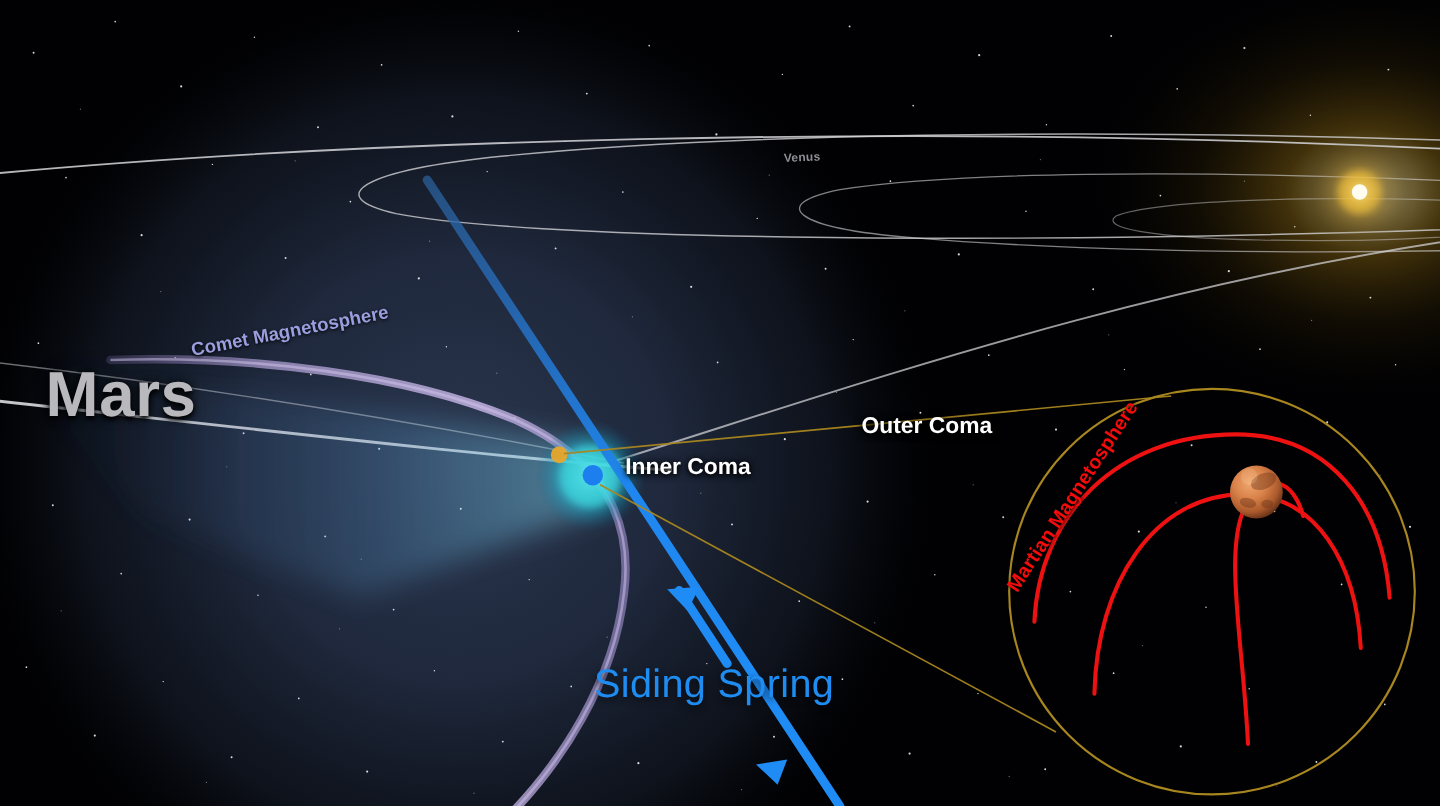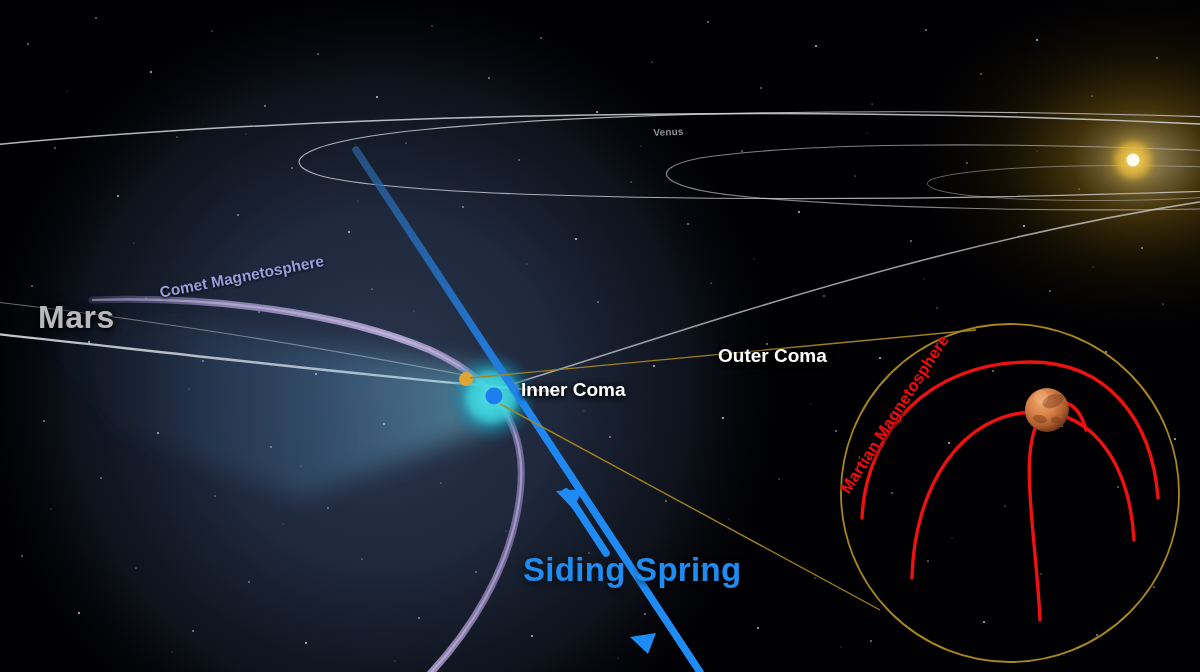--- a/index.html
+++ b/index.html
@@ -24,21 +24,21 @@
     height: 672px;
   }
   .lbl {
     position: absolute;
     white-space: nowrap;
     user-select: none;
   }
   .lbl-mars {
     left: 38px;
     top: 299px;
-    font-size: 32px;
+    font-size: 53px;
     font-weight: bold;
     color: #b9b9bd;
     letter-spacing: 0.5px;
     text-shadow: 0 2px 4px #000, 0 0 10px #000;
   }
   .lbl-comet-mag {
     left: 158px;
     top: 284px;
     font-size: 15.5px;
     font-weight: bold;
@@ -62,25 +62,24 @@
     font-size: 19px;
     font-weight: bold;
     color: #ffffff;
     text-shadow: 0 2px 4px #000, 0 0 7px #000;
     margin-top: 32px;
   }
   .lbl-siding-spring {
     left: 495px;
     top: 551px;
     font-size: 33px;
-    font-weight: bold;
+    font-weight: normal;
     color: #1e8cf0;
     letter-spacing: 0.3px;
     text-shadow: 0 2px 6px #000a;
-    margin-left: 28px;
   }
   .lbl-martian-mag {
     left: 852px;
     top: 478px;
     font-size: 16.5px;
     font-weight: bold;
     color: #f50b0b;
     transform: rotate(-57deg);
     transform-origin: left bottom;
     text-shadow: 0 1px 3px #000;

